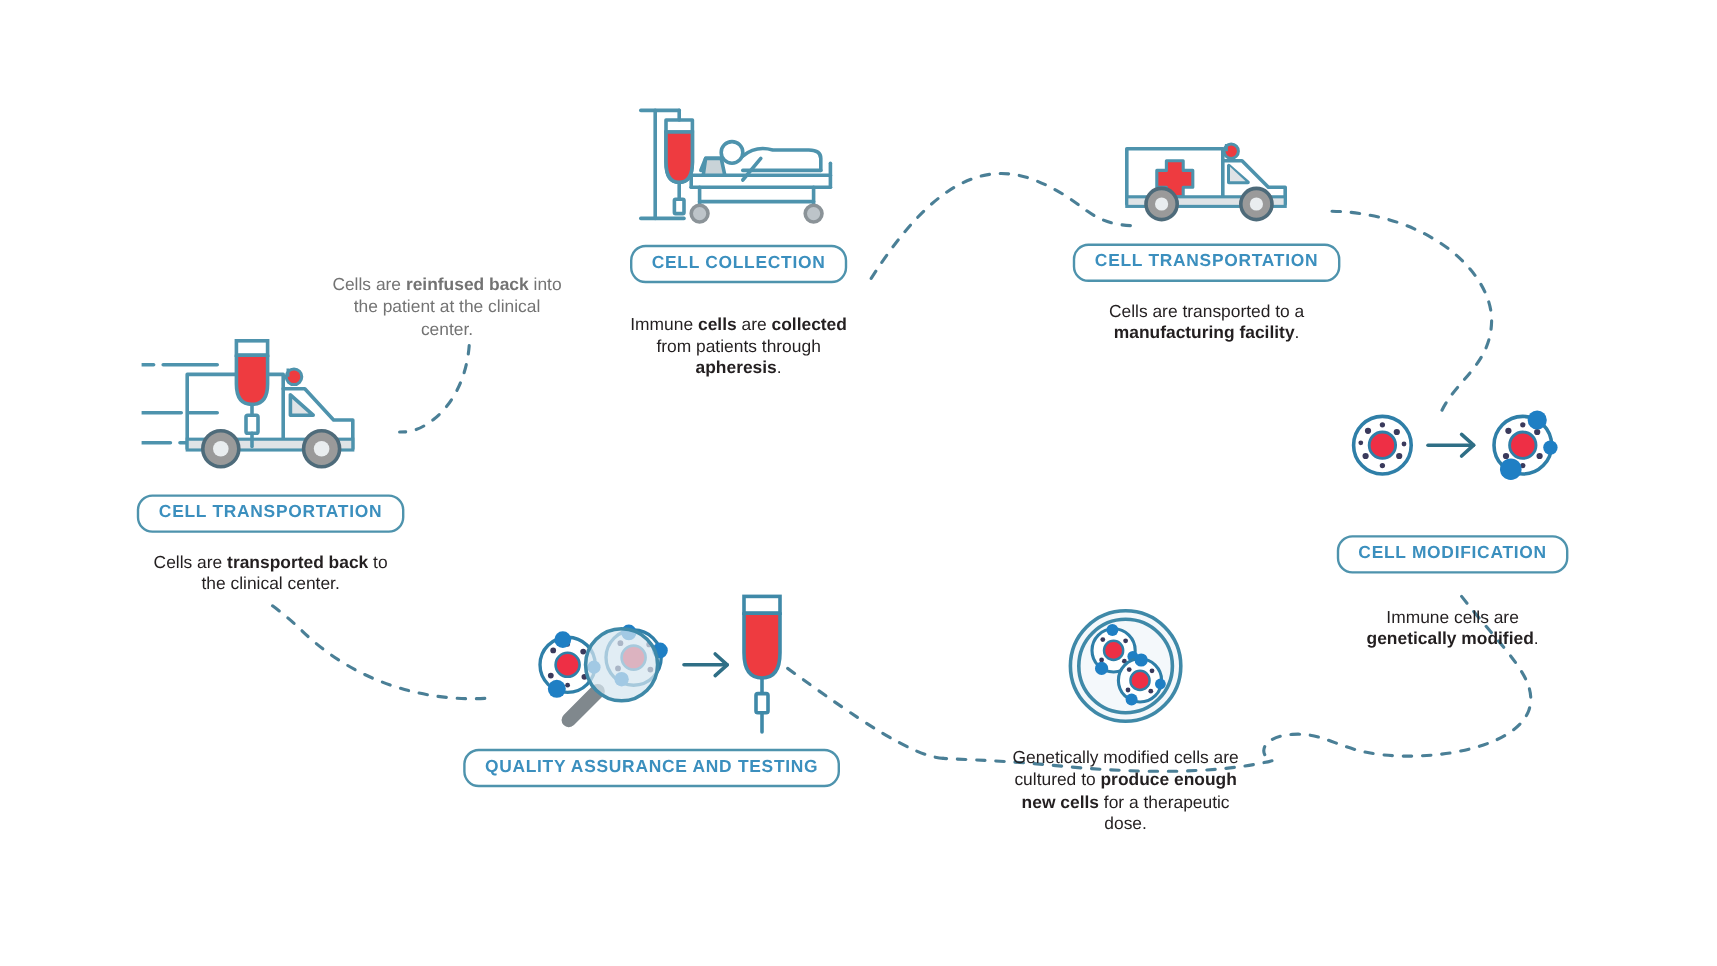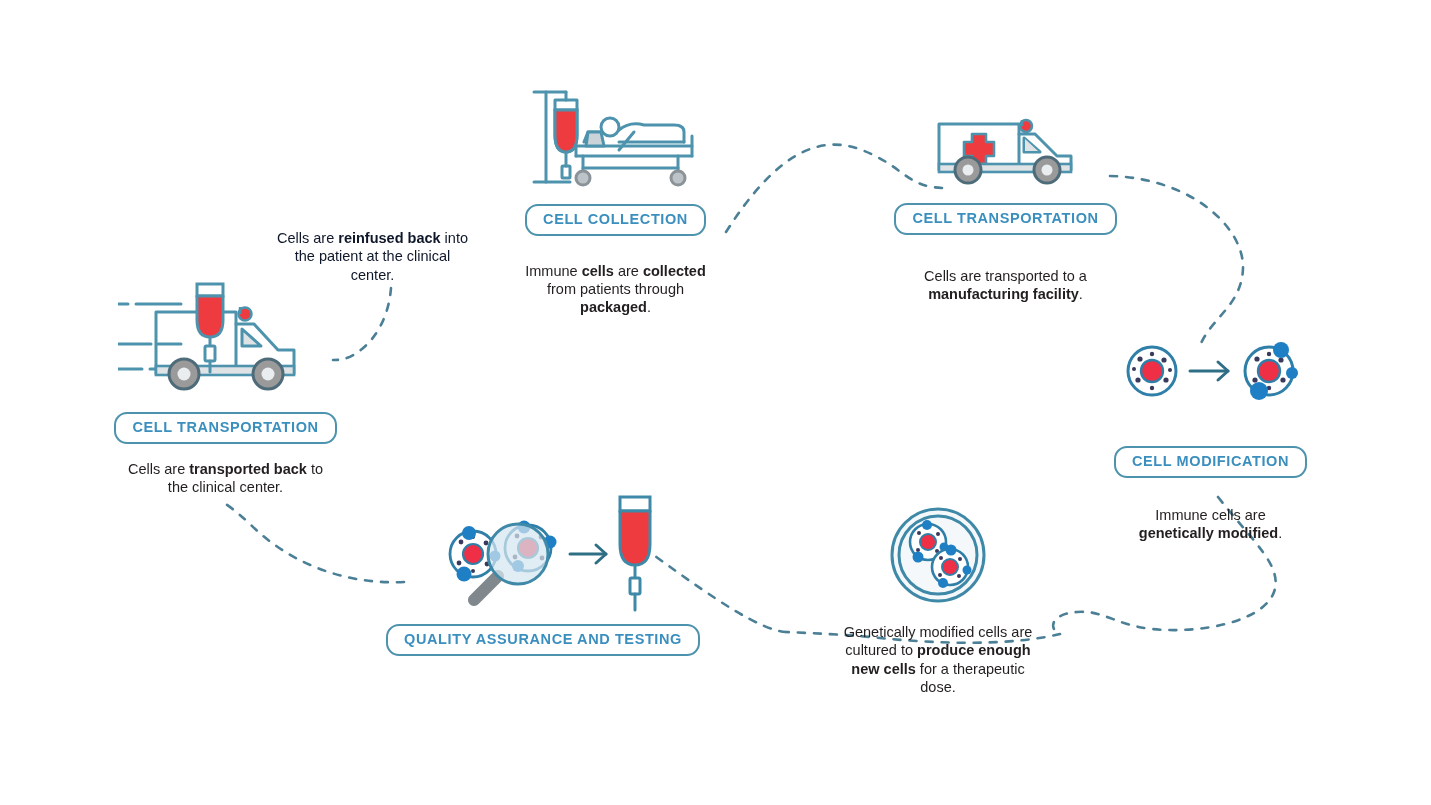--- a/index.html
+++ b/index.html
@@ -28,21 +28,21 @@
     font-size:14.5px;
     line-height:1.26;
     color:#231f20;
     text-align:center;
     white-space:pre-line;
   }
   .caption b{font-weight:bold;}
   .ctr{display:flex;flex-direction:column;align-items:center;}
   .freetext{
     position:absolute;font-size:14.5px;line-height:1.26;
-    text-align:center;color:#0f172a;white-space:pre-line;
+    text-align:center;color:#737373;white-space:pre-line;
   }
 </style>
 </head>
 <body>
 
 <div id="stage">
 
   <svg class="layer" viewBox="0 0 1431 805">
     <g fill="none" stroke="#4a7f96" stroke-width="2.6" stroke-linecap="round" stroke-dasharray="7 9">
       <path d="M726,232 C 775,155 818,133 862,150 C 905,167 905,186 942,188"></path>
@@ -87,21 +87,21 @@
         <path d="M152,76 L152,94"></path>
         <path d="M57,88 L152,88"></path>
       </g>
       <g fill="#bdc4c9" stroke="#8b9398" stroke-width="3">
         <circle cx="57" cy="98" r="7"></circle>
         <circle cx="152" cy="98" r="7"></circle>
       </g>
       <path d="M62,52 L75,52 L78,66 L60,66 Z" fill="#c9d3d8" stroke="#4e93ad" stroke-width="3" stroke-linejoin="round"></path>
     </svg>
     <div class="badge" style="margin-top:14px;">CELL COLLECTION</div>
-    <div class="caption" style="margin-top:26px;width:230px;">Immune <b>cells</b> are <b>collected</b><br>from patients through<br><b>packaged</b>.</div>
+    <div class="caption" style="margin-top:26px;width:230px;">Immune <b>cells</b> are <b>collected</b><br>from patients through<br><b>apheresis</b>.</div>
   </div>
 
   <div class="node ctr" style="left:893px; top:112px; width:225px;">
     <svg width="150" height="75" viewBox="0 0 150 75">
       <g fill="none" stroke="#4e93ad" stroke-width="3" stroke-linejoin="round" stroke-linecap="round">
         <path d="M8,12 L88,12 L88,58 L8,58 Z"></path>
         <path d="M88,22 L104,22 L126,44 L140,44 L140,58 L88,58"></path>
         <path d="M93,26 L93,40 L109,40 Z"></path>
       </g>
       <path d="M94,27 L94,39 L107,39 Z" fill="#dfe3e6"></path>
@@ -111,21 +111,21 @@
       <path d="M41,22 L55,22 L55,30 L63,30 L63,44 L55,44 L55,52 L41,52 L41,44 L33,44 L33,30 L41,30 Z" fill="#ee3b40" stroke="#4e93ad" stroke-width="2.6" stroke-linejoin="round"></path>
       <rect x="8" y="52" width="132" height="8" fill="#dfe3e6" stroke="#4e93ad" stroke-width="2.6"></rect>
       <g>
         <circle cx="37" cy="58" r="13" fill="#9a9a9a" stroke="#4e6b7a" stroke-width="3"></circle>
         <circle cx="37" cy="58" r="5.5" fill="#e9edef"></circle>
         <circle cx="116" cy="58" r="13" fill="#9a9a9a" stroke="#4e6b7a" stroke-width="3"></circle>
         <circle cx="116" cy="58" r="5.5" fill="#e9edef"></circle>
       </g>
     </svg>
     <div class="badge" style="margin-top:16px;">CELL TRANSPORTATION</div>
-    <div class="caption" style="margin-top:32px;width:230px;">Cells are transported to a<br><b>manufacturing facility</b>.</div>
+    <div class="caption" style="margin-top:16px;width:230px;">Cells are transported to a<br><b>manufacturing facility</b>.</div>
   </div>
 
   <div class="node ctr" style="left:1098px; top:336px; width:225px;gap:24px;">
     <svg width="185" height="70" viewBox="0 0 185 70">
 
       <circle cx="34" cy="35" r="24" fill="#ffffff" stroke="#2f7fa8" stroke-width="3"></circle>
       <circle cx="34" cy="35" r="11" fill="#ee2f45" stroke="#2f7fa8" stroke-width="2.4"></circle>
       <g fill="#3a3a5c">
         <circle cx="22" cy="23" r="2.6"></circle>
           <circle cx="46" cy="24" r="2.6"></circle>

